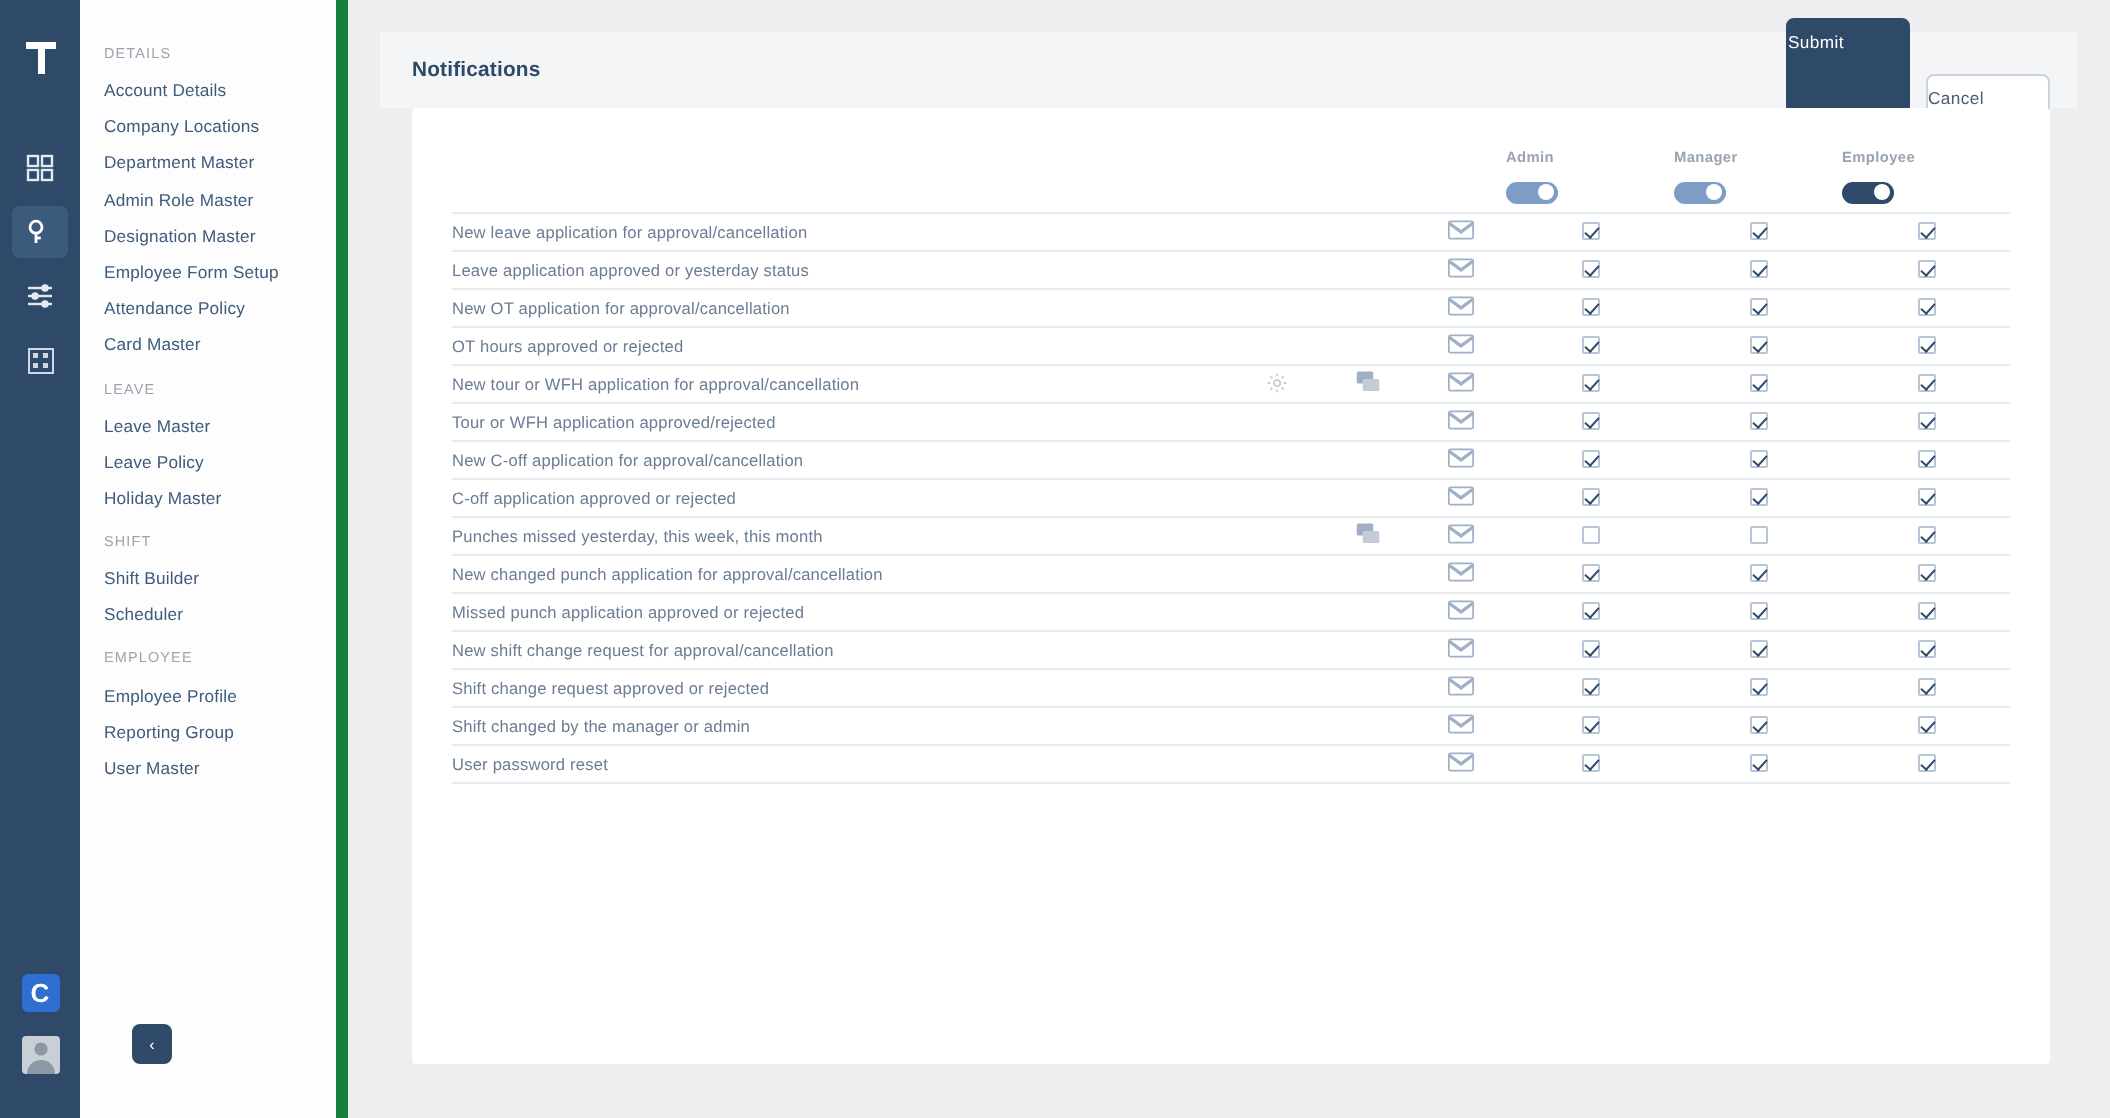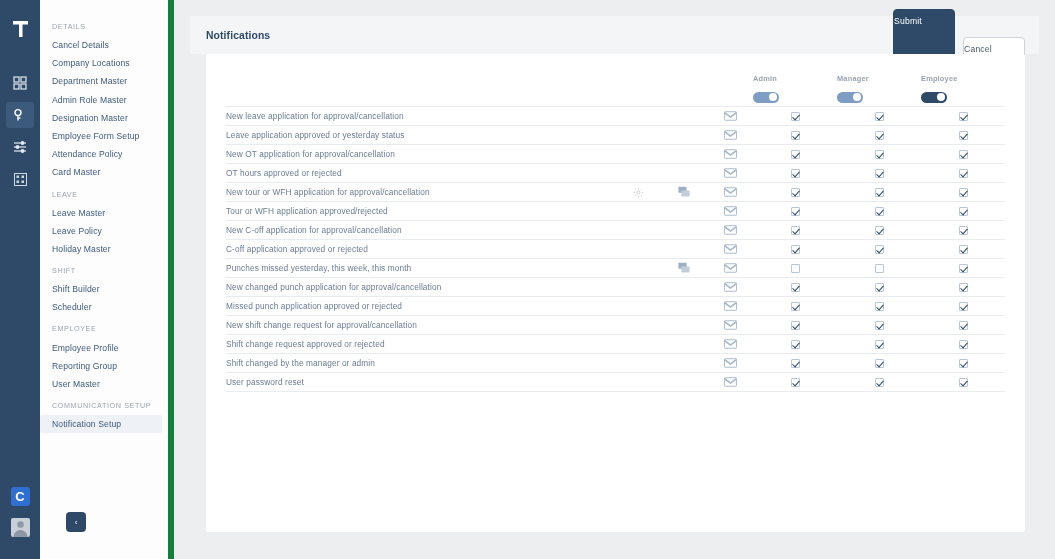--- a/index.html
+++ b/index.html
@@ -194,21 +194,21 @@
           <path d="M2.5 19 a7 7 0 0 1 14 0 z" fill="#8d98a6"></path>
         </svg>
       </div>
     </div>
   </div>
 
   <div class="nav">
     <div id="nav-groups">
         <div class="nav-group">
           <div class="nav-title">DETAILS</div>
-          <div class="nav-item">Cancel Details</div>
+          <div class="nav-item">Account Details</div>
           <div class="nav-item">Company Locations</div>
           <div class="nav-item">Department Master</div>
           <div class="nav-item">Admin Role Master</div>
           <div class="nav-item">Designation Master</div>
           <div class="nav-item">Employee Form Setup</div>
           <div class="nav-item">Attendance Policy</div>
           <div class="nav-item">Card Master</div>
         </div>
         <div class="nav-group">
           <div class="nav-title">LEAVE</div>
@@ -219,24 +219,20 @@
         <div class="nav-group">
           <div class="nav-title">SHIFT</div>
           <div class="nav-item">Shift Builder</div>
           <div class="nav-item">Scheduler</div>
         </div>
         <div class="nav-group">
           <div class="nav-title">EMPLOYEE</div>
           <div class="nav-item">Employee Profile</div>
           <div class="nav-item">Reporting Group</div>
           <div class="nav-item">User Master</div>
-        </div>
-        <div class="nav-group">
-          <div class="nav-title">COMMUNICATION SETUP</div>
-          <div class="nav-item selected">Notification Setup</div>
         </div>
       </div>
     <div class="collapse-btn">
       <span>‹</span>
     </div>
   </div>
 
   <div class="main">
 
     <div class="page-head">

